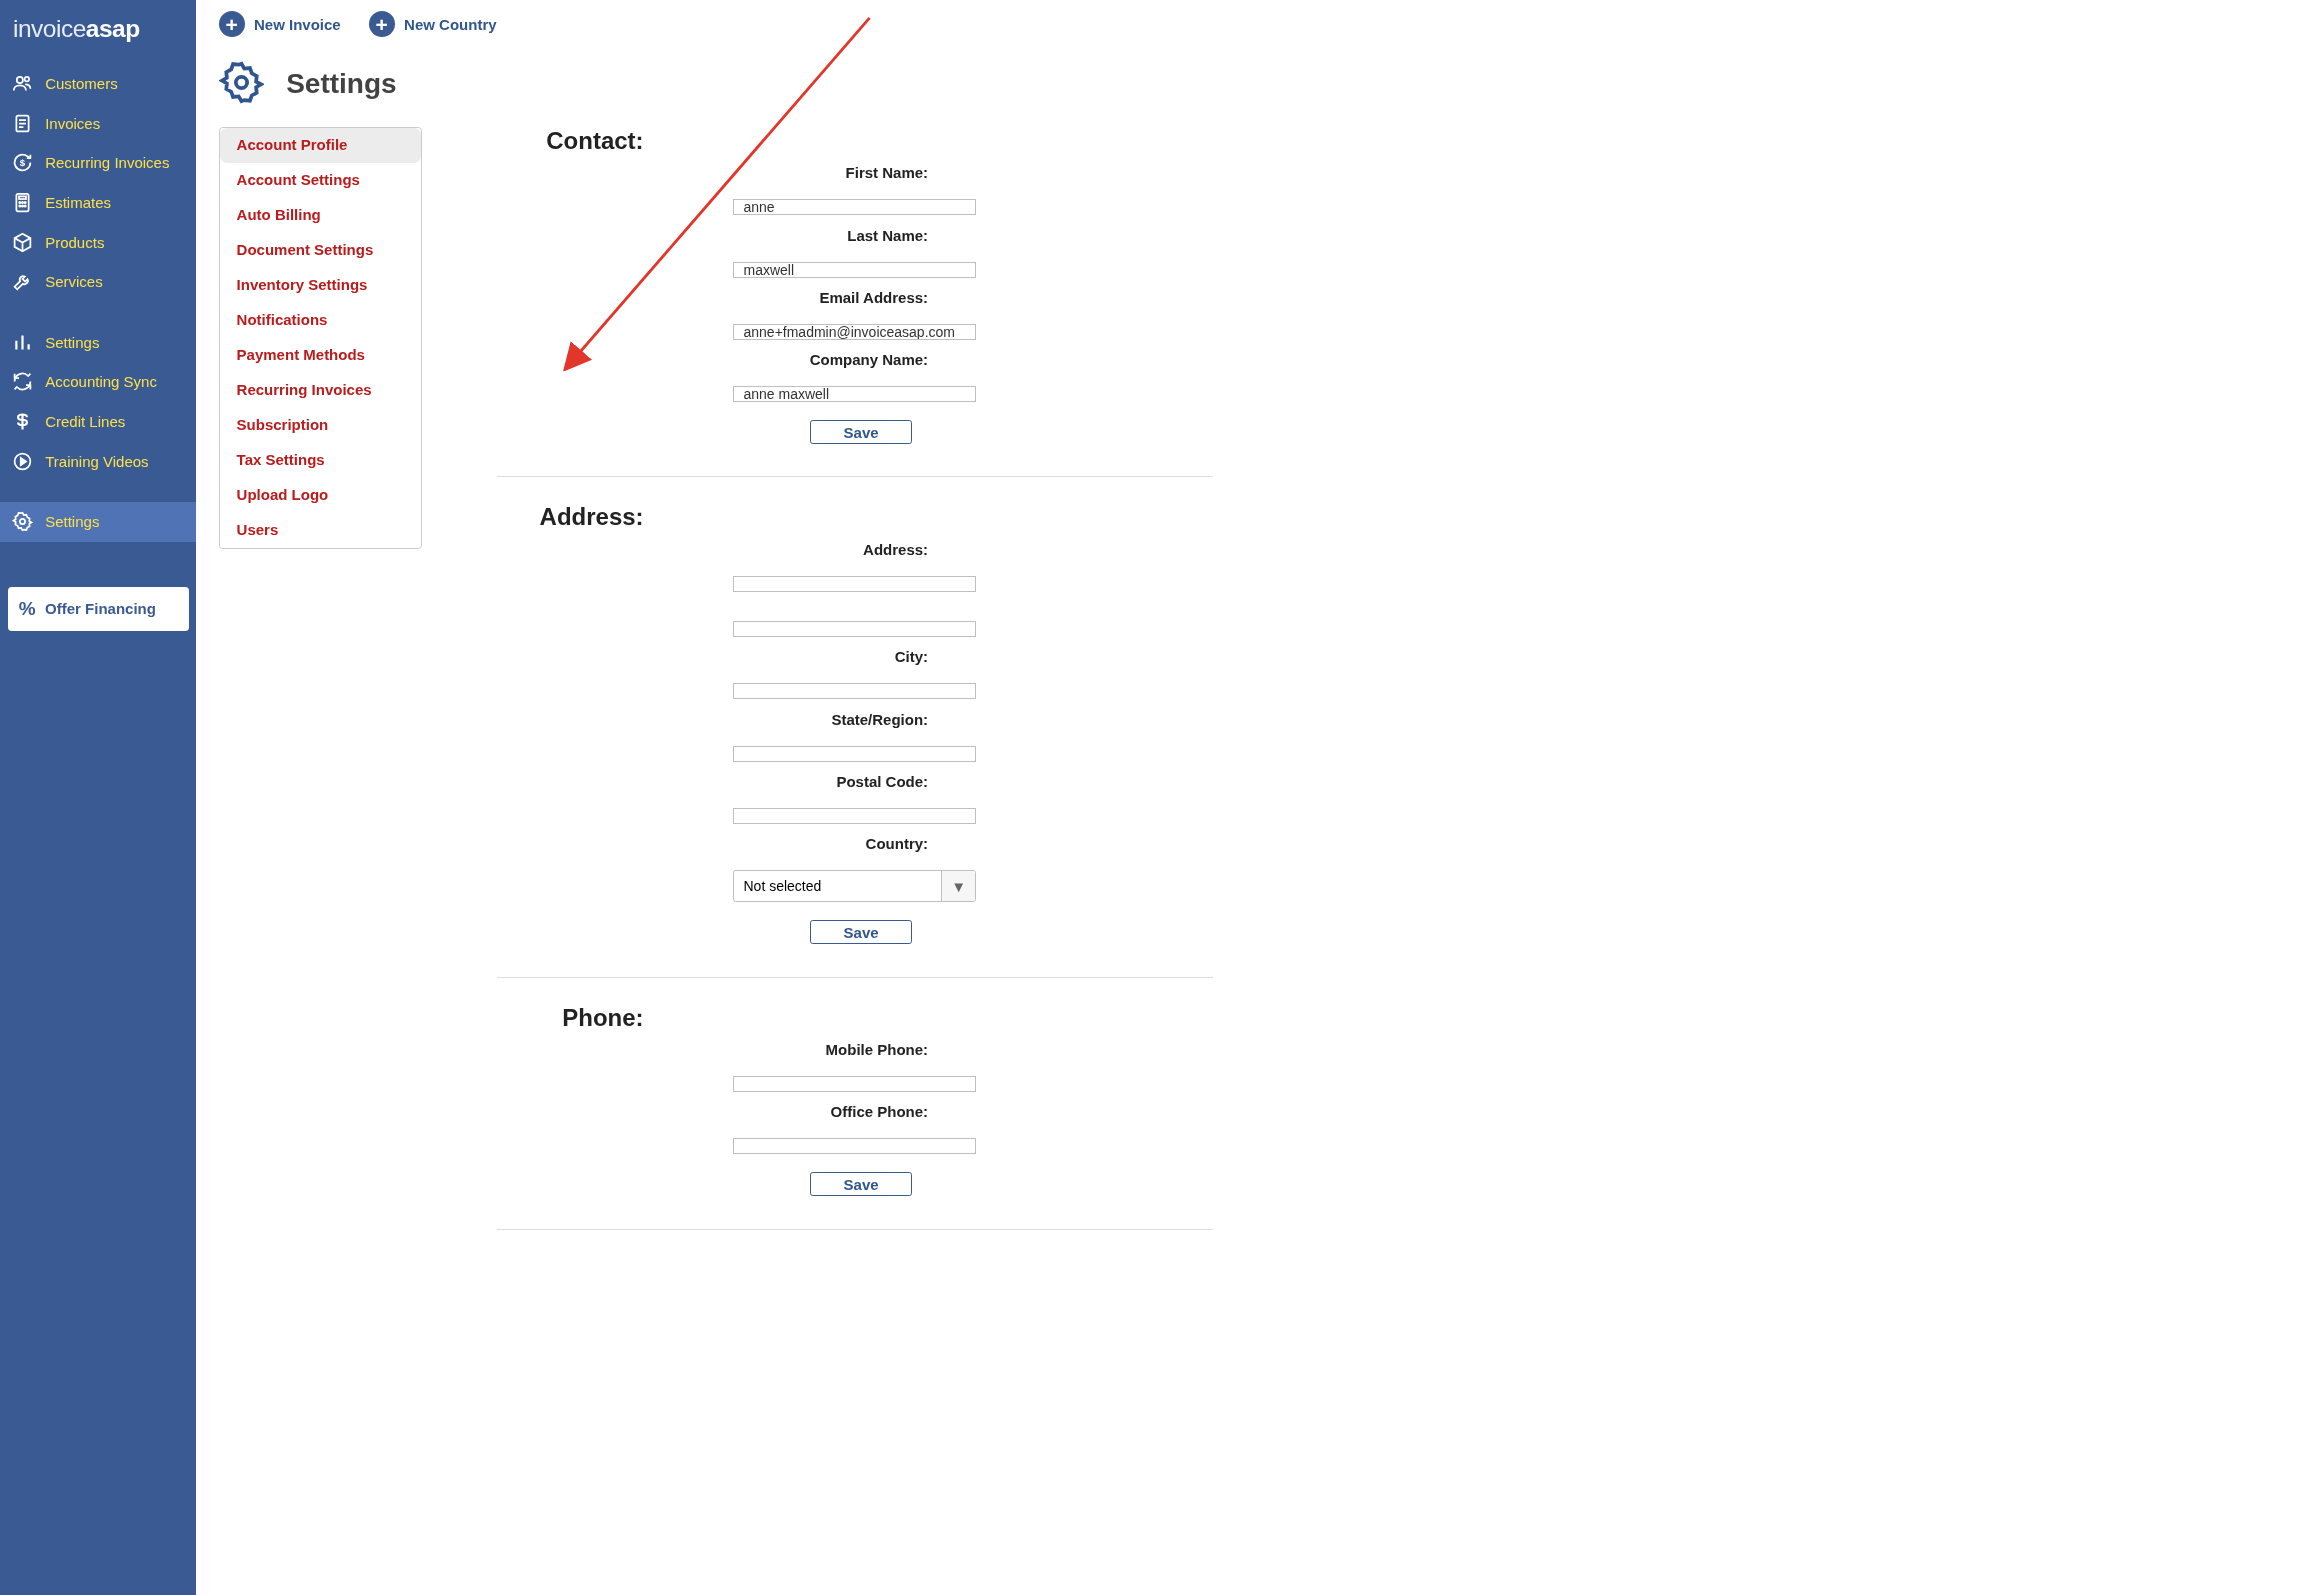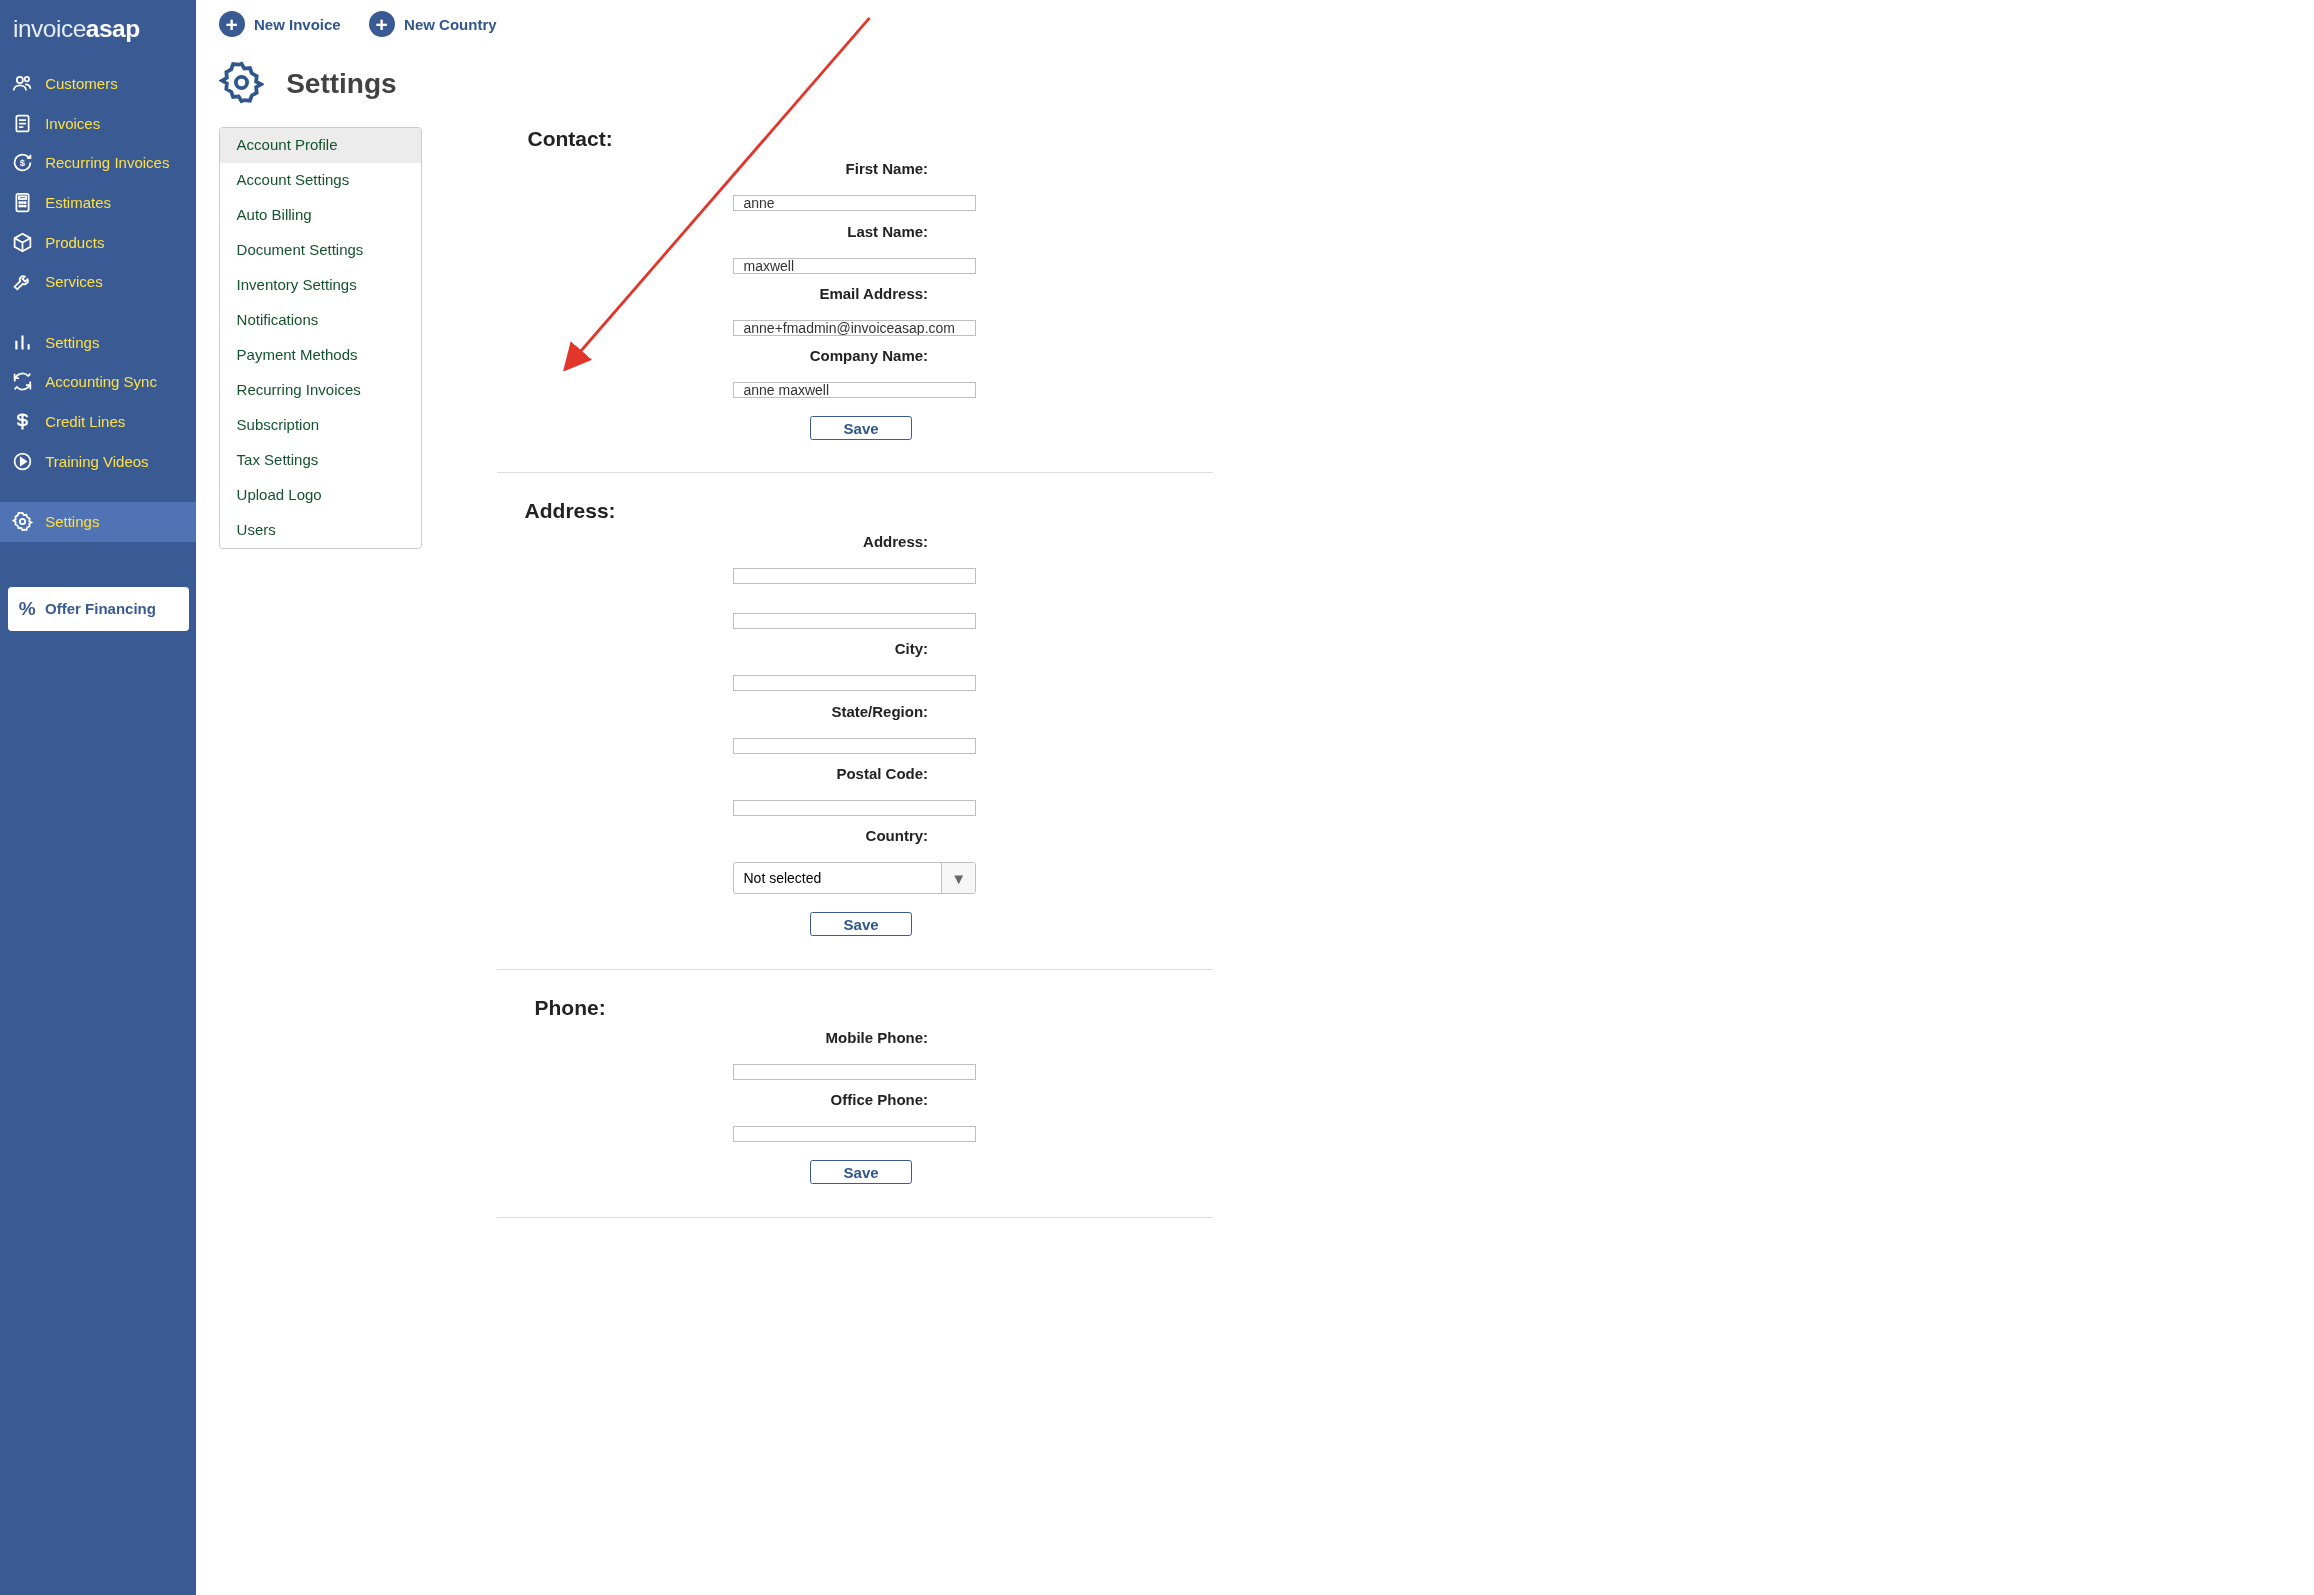--- a/index.html
+++ b/index.html
@@ -98,31 +98,32 @@
   .content-row { display: flex; gap: 75px; align-items: flex-start; }
   .settings-menu {
     border: 0.9px solid #ccc;
     border-radius: 3.8px;
     width: 203px;
     overflow: hidden;
   }
   .settings-menu-item {
     padding: 8.5px 17px;
     font-size: 15px;
-    color: #14532d;
+    color: #b91c1c;
     cursor: pointer;
     border-bottom: 0.9px solid transparent;
-    font-weight: 400;
+    font-weight: 700;
+    border-radius: 7px;
   }
   .settings-menu-item.selected { background: #ececec; }
   .form-area { flex: 0 0 716px; }
   .form-section { border-bottom: 0.9px solid #ddd; padding-bottom: 21px; margin-bottom: 26px; }
   .section-head {
-    text-align: center;
-    font-size: 21px;
+    text-align: right;
+    font-size: 24px;
     font-weight: 800;
     color: #222;
     width: 147px;
     margin-bottom: 9.4px;
   }
   .form-row {
     display: flex;
     align-items: center;
     gap: 18px;
     margin-bottom: 11.3px;

